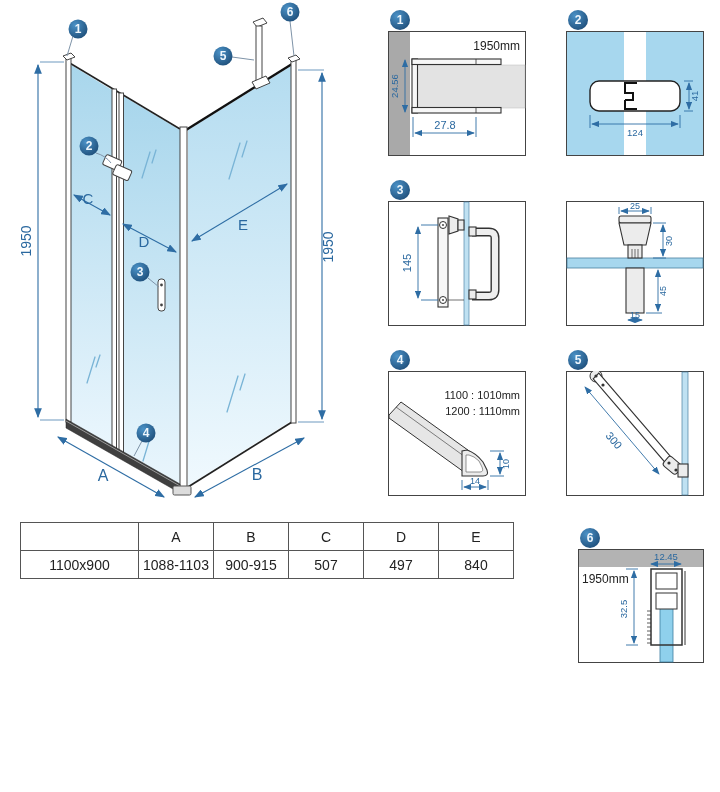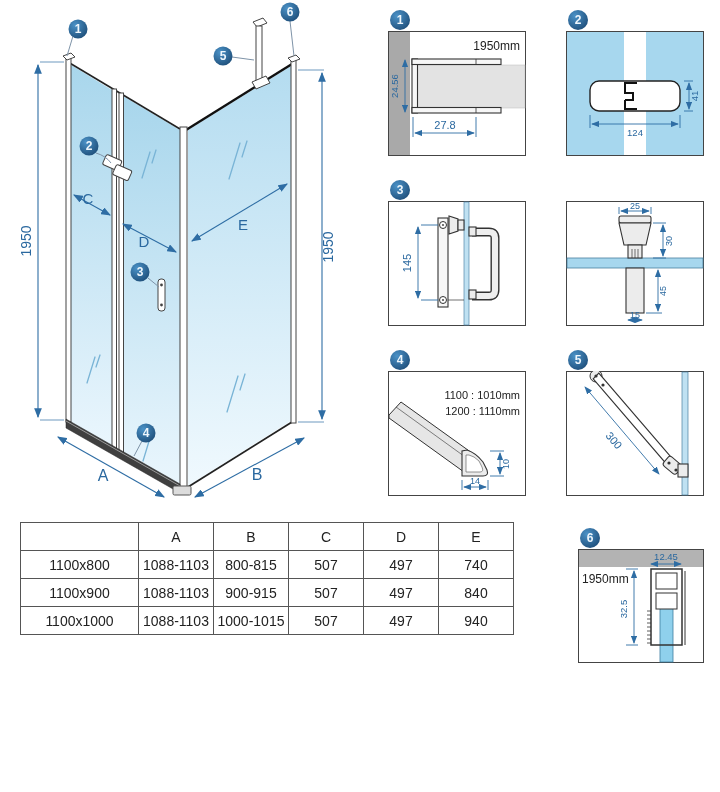--- a/index.html
+++ b/index.html
@@ -365,37 +365,21 @@
         <th></th>
         <th>A</th>
         <th>B</th>
         <th>C</th>
         <th>D</th>
         <th>E</th>
       </tr>
     </thead>
   <tbody>
       <tr>
-        <td>1100x800</td>
-        <td>1088-1103</td>
-        <td>800-815</td>
-        <td>507</td>
-        <td>497</td>
-        <td>740</td>
-      </tr>
-      <tr>
         <td>1100x900</td>
         <td>1088-1103</td>
         <td>900-915</td>
         <td>507</td>
         <td>497</td>
         <td>840</td>
       </tr>
-      <tr>
-        <td>1100x1000</td>
-        <td>1088-1103</td>
-        <td>1000-1015</td>
-        <td>507</td>
-        <td>497</td>
-        <td>940</td>
-      </tr>
     </tbody>
 </table>
 
 </body></html>

